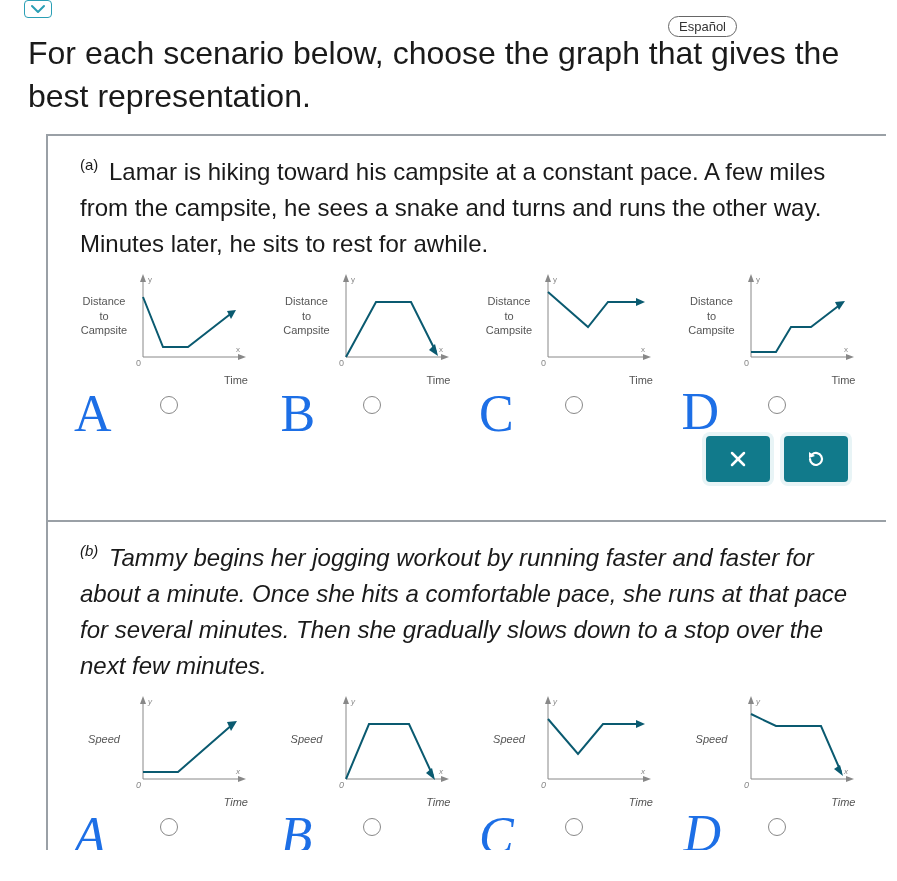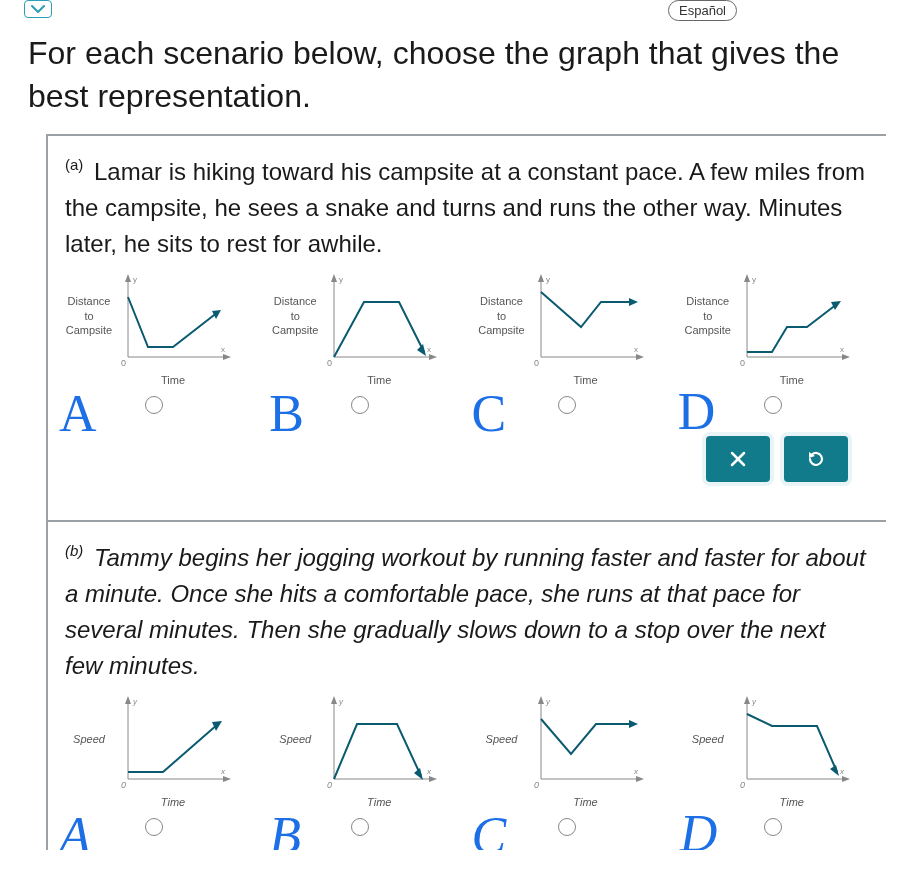--- a/index.html
+++ b/index.html
@@ -24,42 +24,42 @@
     border-radius: 4px;
     background: #fff;
     display: flex;
     align-items: center;
     justify-content: center;
   }
   .collapse-badge svg { display:block; }
   .lang-pill {
     position: absolute;
     right: 160px;
-    top: 0;
+    top: 16px;
     border: 1px solid #666;
     border-radius: 14px;
     padding: 2px 10px;
     font-size: 13px;
     color: #333;
     background: #fff;
   }
   .intro {
     font-size: 32px;
     color: #1a1a1a;
     padding: 10px 28px 16px 28px;
     line-height: 1.35;
   }
   .content-frame {
     margin: 0 0 0 46px;
     width: 840px;
     border-top: 2px solid #9aa0a6;
     border-left: 2px solid #9aa0a6;
   }
   .question {
-    padding: 18px 18px 10px 17px;
+    padding: 18px 18px 10px 32px;
     position: relative;
   }
   .question + .question { border-top: 2px solid #9aa0a6; font-style: italic; }
   .q-text {
     font-size: 24px;
     color: #1a1a1a;
     line-height: 1.5;
     margin: 0 0 10px 0;
   }
   .q-text .label {
@@ -91,21 +91,21 @@
   }
   .plot-wrap { position: relative; }
   .plot {
     width: 120px;
     height: 100px;
     display: block;
   }
   .xlabel {
     font-size: 11px;
     color: #555;
-    text-align: center;
+    text-align: right;
     margin-left: 48px;
     width: 120px;
     margin-top: 2px;
   }
   .radio-row {
     margin-top: 10px;
     margin-left: 80px;
   }
   .radio-circle {
     width: 18px;

